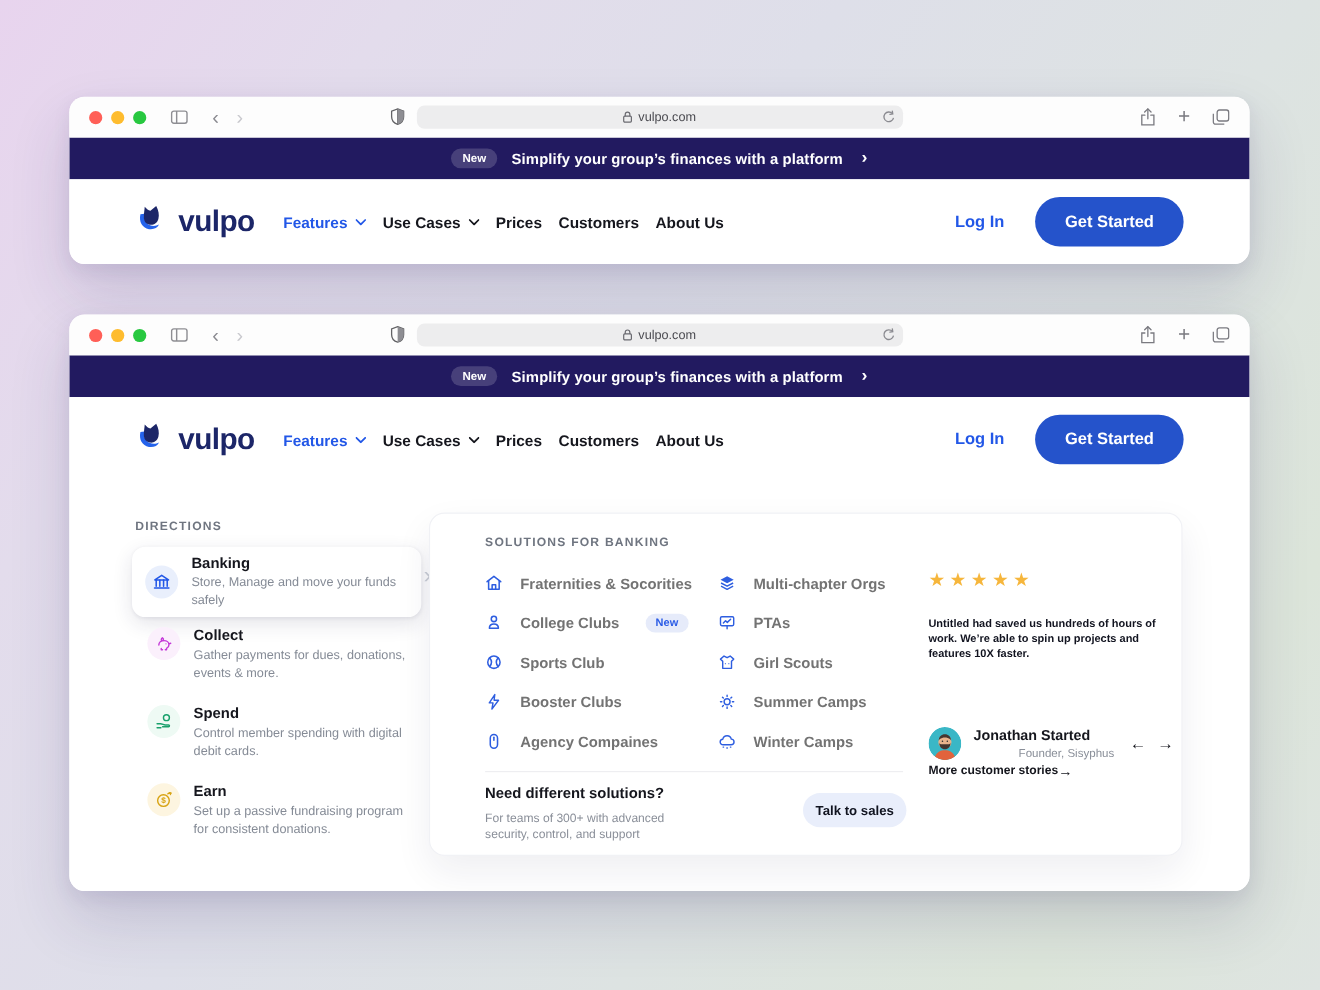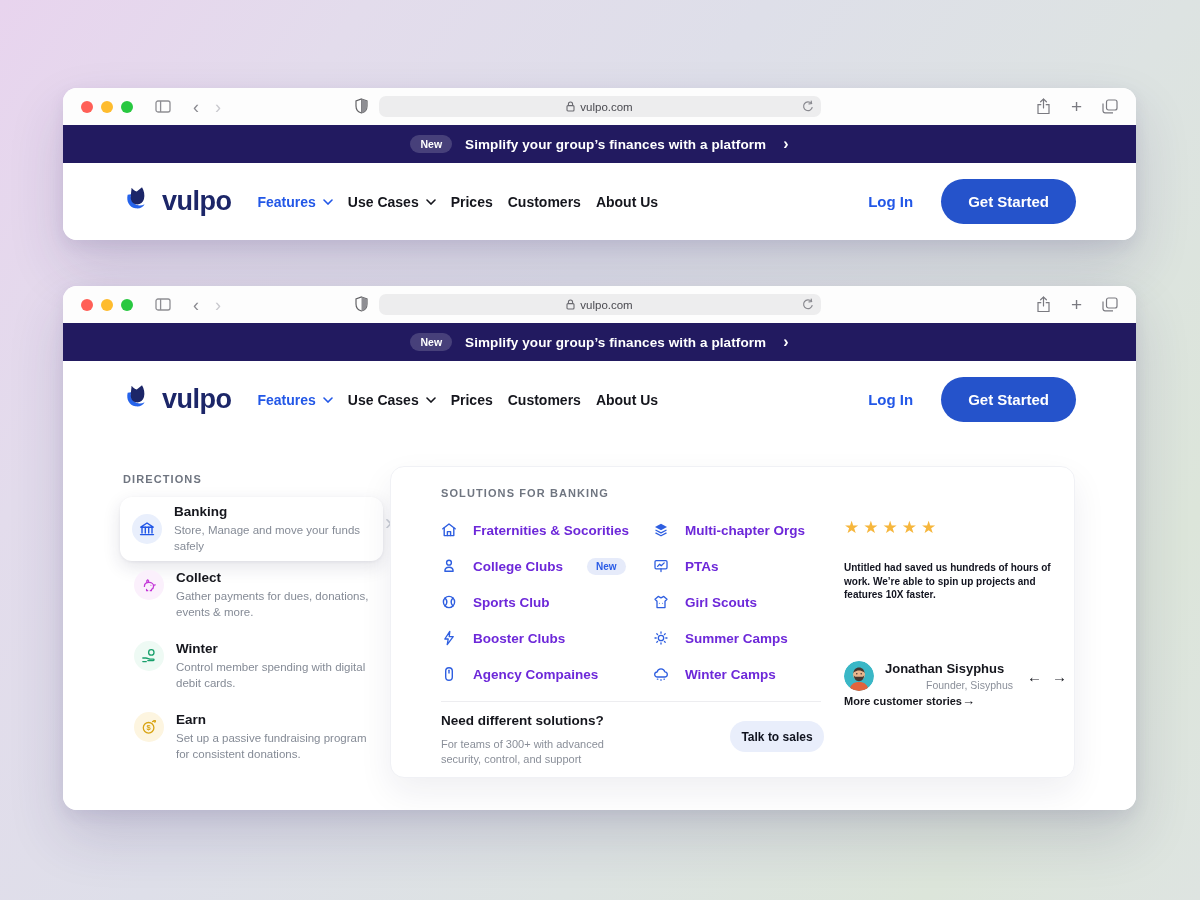--- a/index.html
+++ b/index.html
@@ -74,21 +74,21 @@
   .dir-title { font-size:13.5px; font-weight:700; color:#15161d; margin-bottom:4px; }
   .dir-desc  { font-size:11.5px; color:#858b96; line-height:1.35; width:200px; }
 
   .solutions-card {
     position:absolute; left:327px; top:28px; width:685px; height:312px; background:#fff;
     border:1px solid #f0f1f5; border-radius:14px; box-shadow:0 14px 34px rgba(30,35,70,.07);
   }
   .sol-heading { position:absolute; left:50px; top:20px; }
   .sol-item { position:absolute; display:flex; align-items:center; gap:14px; height:22px; cursor:pointer; }
   .sol-icon { width:20px; display:flex; justify-content:center; }
-  .sol-label { font-size:13.5px; font-weight:600; color:#6d28d9; }
+  .sol-label { font-size:13.5px; font-weight:600; color:#737373; }
   .new-badge { background:#e6ebfa; color:#2b5ce6; font-size:10px; font-weight:700; border-radius:999px; padding:3px 9px; margin-left:10px; }
   .sol-divider { position:absolute; left:50px; top:234px; width:380px; height:1px; background:#ededf0; }
   .sol-footer-title { position:absolute; left:50px; top:246px; font-size:13.5px; font-weight:700; color:#15161d; }
   .sol-footer-sub { position:absolute; left:50px; top:270px; font-size:11px; color:#8a8f99; line-height:1.4; width:200px; }
   .talk-btn {
     position:absolute; left:339px; top:254px; width:94px; height:31px; background:#e9eefb; border:none;
     border-radius:999px; font-size:12px; font-weight:700; color:#10131f; font-family:inherit; cursor:pointer;
   }
 
   .stars { position:absolute; left:453px; top:50px; color:#f6b63c; font-size:17px; letter-spacing:4px; }
@@ -337,21 +337,21 @@
 
     <div class="dir-item" style="top:203px">
       <span class="dir-icon tint-green">
         <svg width="18" height="18" viewBox="0 0 18 18" fill="none" stroke="#18a06b" stroke-width="1.3" stroke-linecap="round" stroke-linejoin="round">
             <circle cx="11.3" cy="5.4" r="2.7"></circle>
             <path d="M2.8 11 H5.8 C7.8 11 8.6 12.1 10.2 12.1 H13.3 C14.3 12.1 14.3 13.6 13.3 13.6 H7.8"></path>
             <path d="M2.8 14.6 H6.3"></path>
           </svg>
       </span>
       <div>
-        <div class="dir-title">Winter</div>
+        <div class="dir-title">Spend</div>
         <div class="dir-desc">Control member spending with digital debit cards.</div>
       </div>
     </div>
 
     <div class="dir-item" style="top:274px">
       <span class="dir-icon tint-gold">
         <svg width="18" height="18" viewBox="0 0 18 18" fill="none" stroke="#d8a312" stroke-width="1.3" stroke-linecap="round" stroke-linejoin="round">
             <circle cx="8.6" cy="9.8" r="5.3"></circle>
             <text x="8.6" y="12.4" font-size="7.5" font-weight="bold" text-anchor="middle" fill="#d8a312" stroke="none" font-family="Liberation Sans, sans-serif">$</text>
             <path d="M12.6 3.6 C13.5 3 14.5 2.8 15.4 3"></path>
@@ -477,21 +477,21 @@
               <circle cx="15" cy="15" r="15" fill="#3ab7c6"></circle>
               <circle cx="15" cy="13.5" r="6" fill="#e9b48c"></circle>
               <path d="M9.4 12.2 C9.4 8.6 11.9 6.4 15 6.4 C18.1 6.4 20.6 8.6 20.6 12.2 L19.8 11.1 C18.4 10 16.7 9.4 15 9.4 C13.3 9.4 11.6 10 10.2 11.1 Z" fill="#46362f"></path>
               <path d="M9.8 13.6 C9.8 18 12 20.2 15 20.2 C18 20.2 20.2 18 20.2 13.6 C20.2 15 19.4 15.6 18.6 15.7 L11.4 15.7 C10.6 15.6 9.8 15 9.8 13.6 Z" fill="#46362f"></path>
               <circle cx="12.8" cy="12.8" r="0.7" fill="#2b2b2b"></circle>
               <circle cx="17.2" cy="12.8" r="0.7" fill="#2b2b2b"></circle>
               <path d="M6 27 C7.4 22.6 11 21 15 21 C19 21 22.6 22.6 24 27 C21.6 29 18.4 30 15 30 C11.6 30 8.4 29 6 27 Z" fill="#e2633c"></path>
             </svg>
         </span>
         <div>
-          <div class="author-name">Jonathan Sisyphus</div>
+          <div class="author-name">Jonathan Started</div>
           <div class="author-role">Founder, Sisyphus</div>
         </div>
       </div>
       <div class="nav-arrows">
         <span>←</span>
         <span>→</span>
       </div>
       <div class="more-row">
         <span class="more-label">More customer stories</span>
         <span class="more-arrow">→</span>

